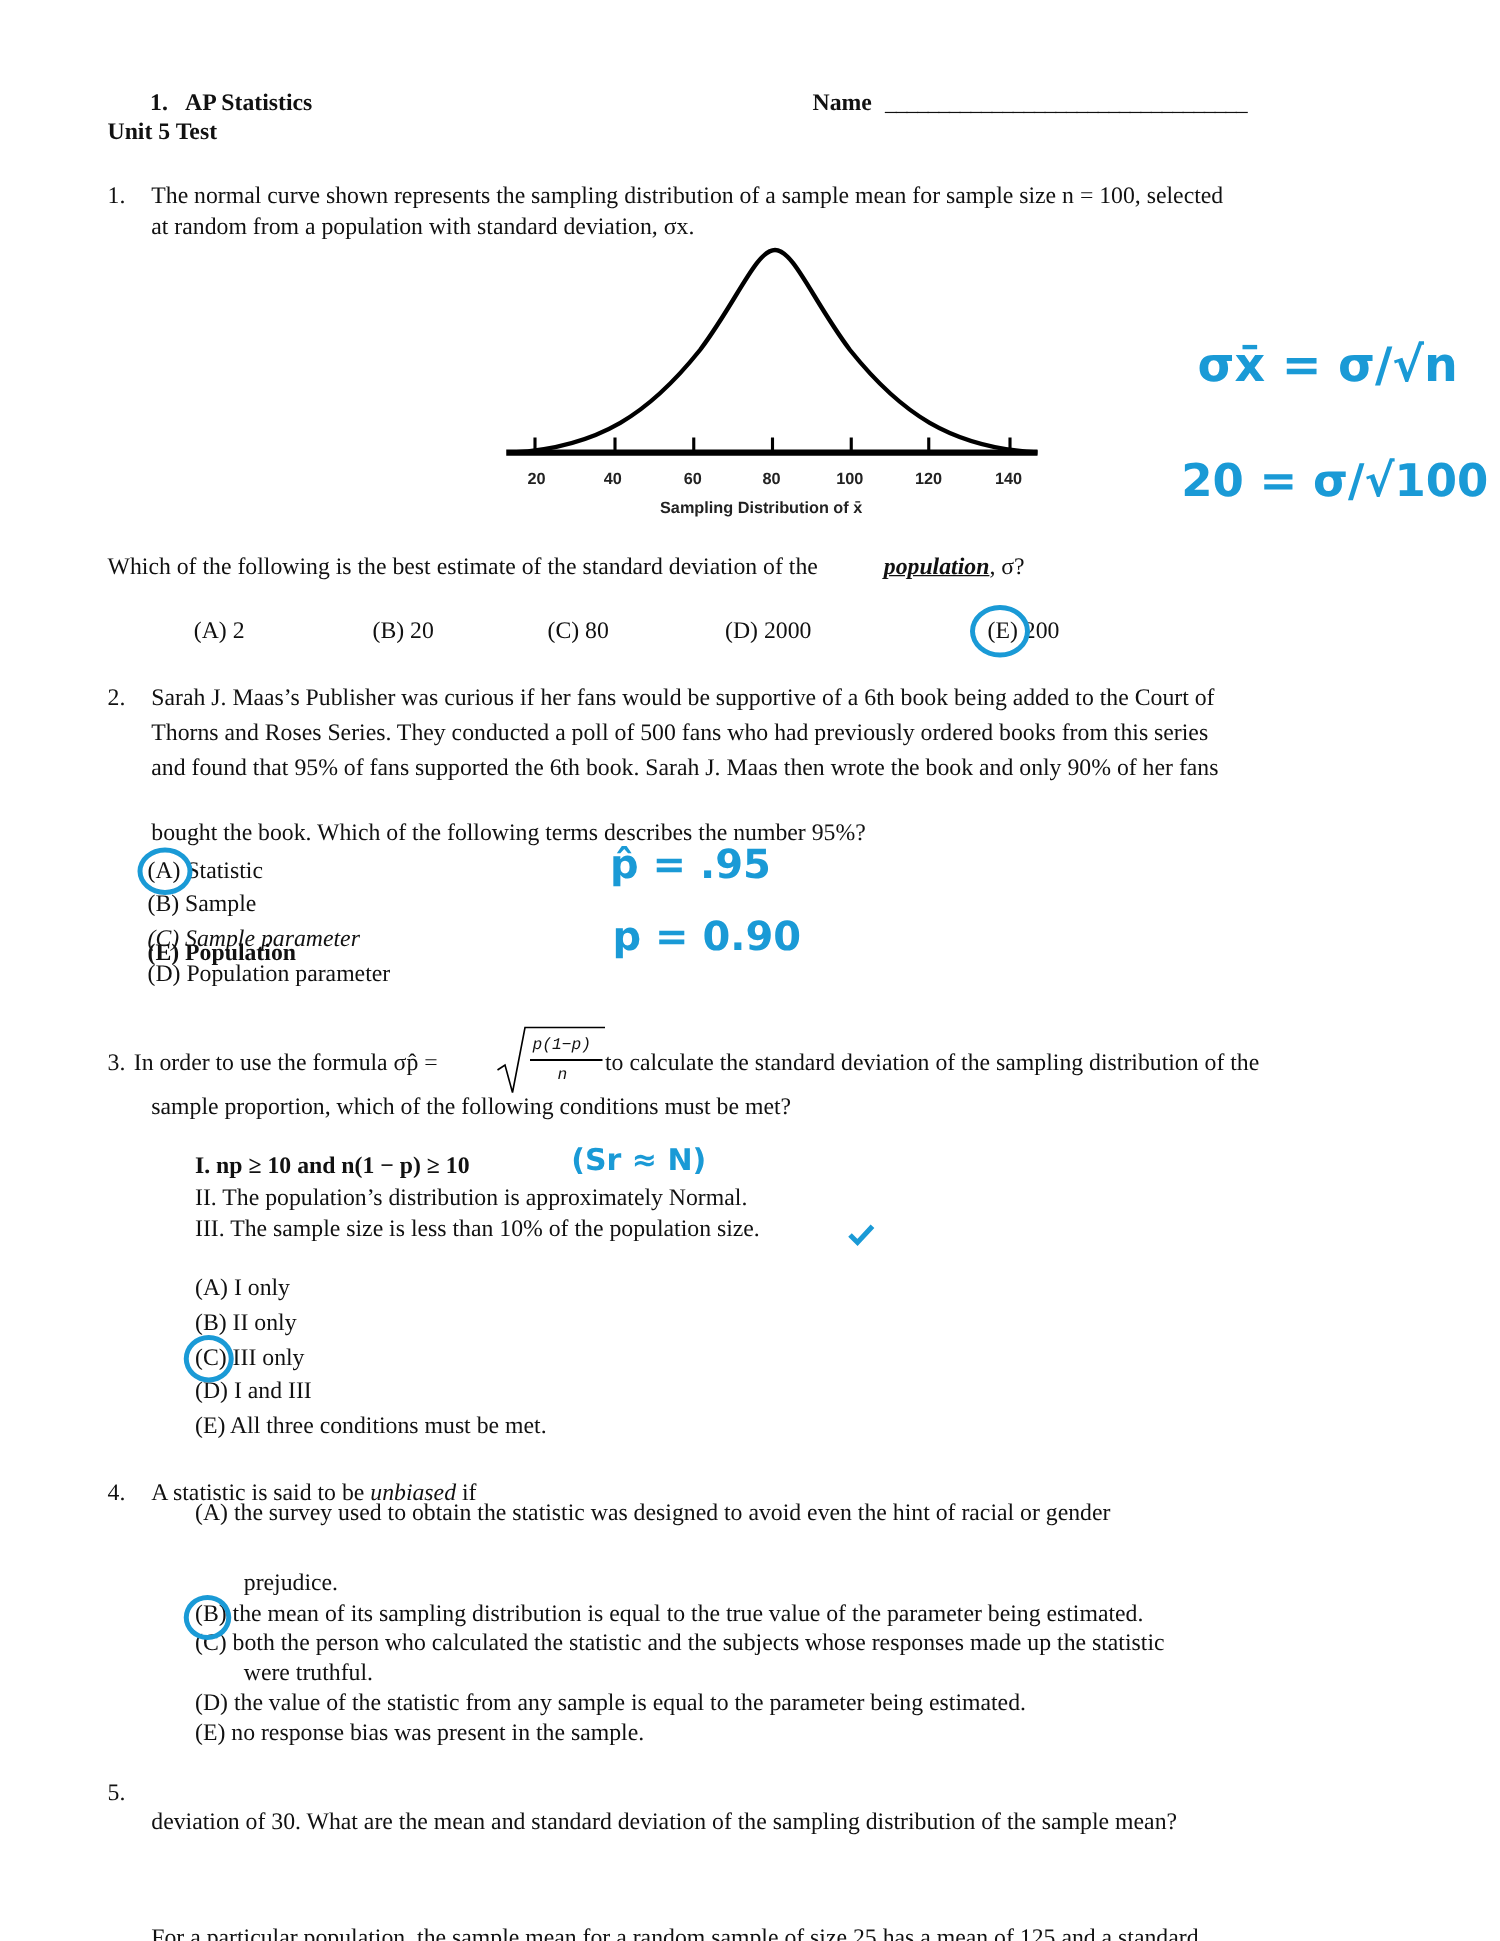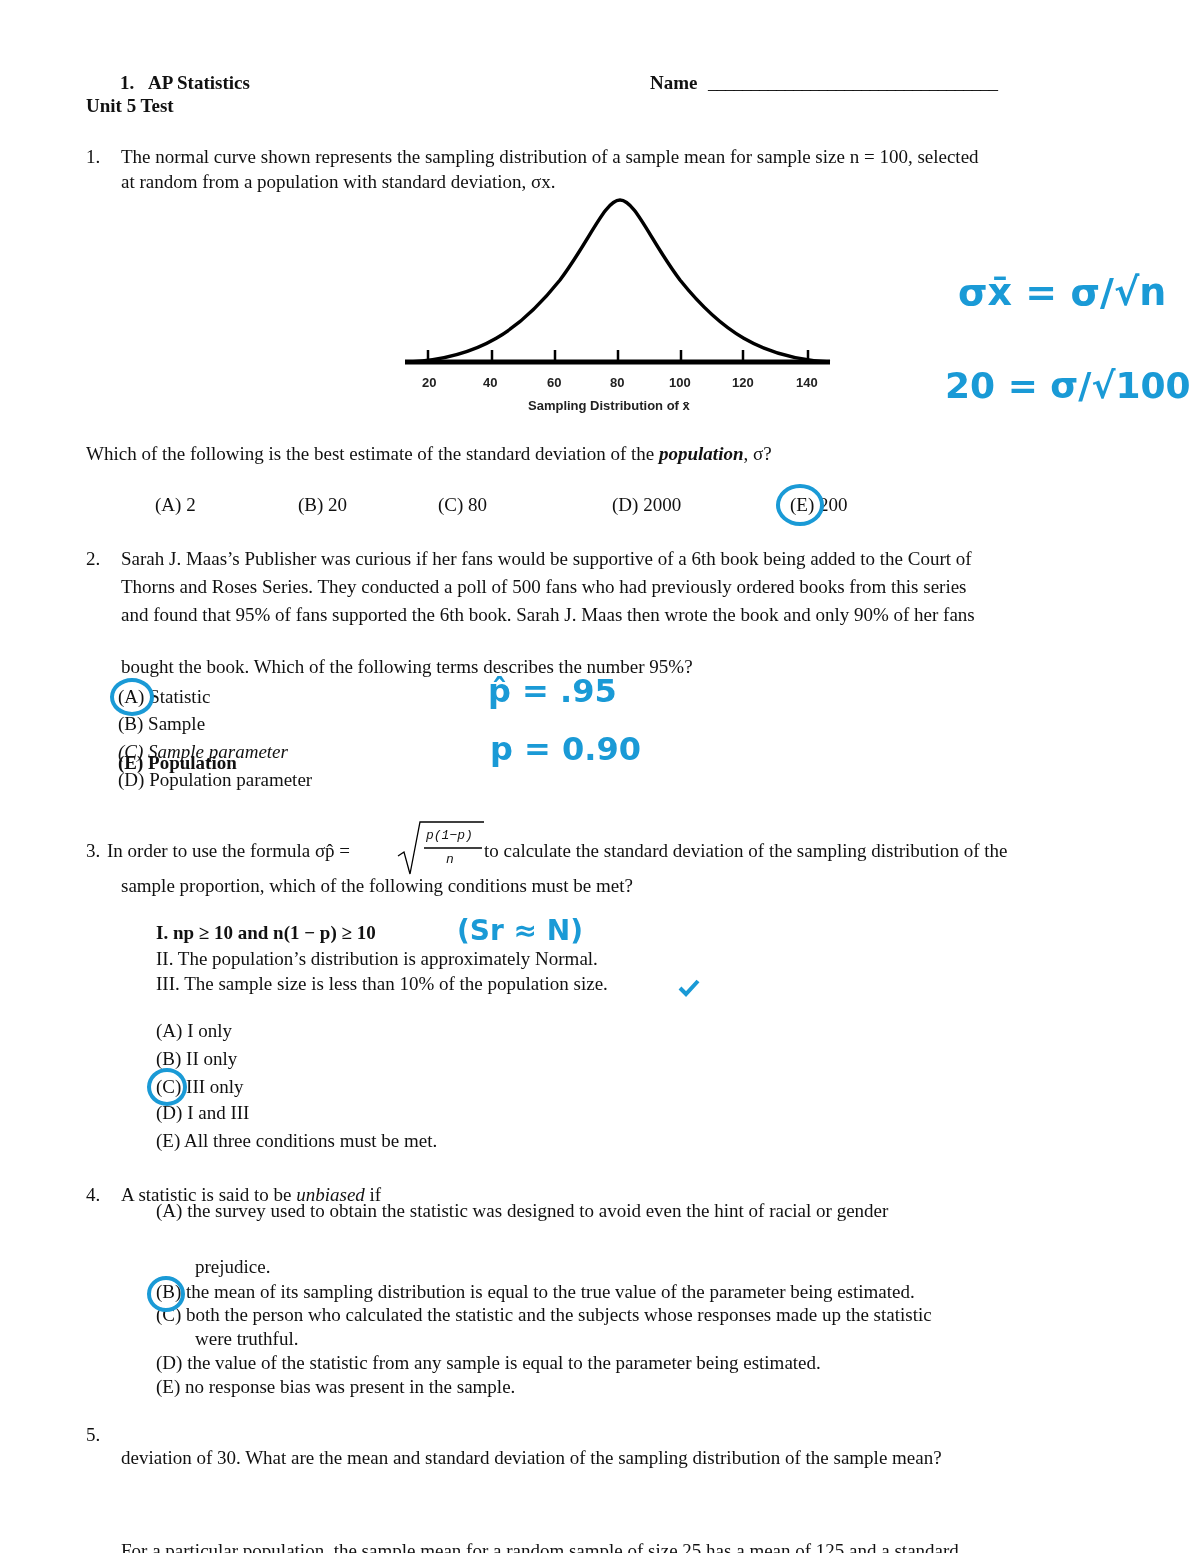--- a/index.html
+++ b/index.html
@@ -3,21 +3,21 @@
   <meta charset="utf-8">
   <style>
     html, body { margin: 0; padding: 0; background: #ffffff; }
     body { width: 1200px; height: 1553px; position: relative; overflow: hidden;
            font-family: "Liberation Serif", serif; color: #111; font-size: 19px; }
     .abs { position: absolute; white-space: nowrap; }
     .bold { font-weight: bold; }
     .italic { font-style: italic; }
     .ink { color: #1a9ad6; font-family: "DejaVu Sans", sans-serif; font-weight: bold; }
     .circle { position: absolute; border: 4px solid #1a9ad6; border-radius: 50%; box-sizing: border-box; }
-    .u { font-weight: bold; font-style: italic; }
+    .u { text-decoration: underline; font-weight: bold; font-style: italic; margin-left: 48px; }
     .chart-label { font-family: "Liberation Sans", sans-serif; font-weight: bold; font-size: 13px; fill: #222; }
   </style>
 </head>
 <body>
 
 <div class="abs bold" style="left:120px; top:72px;">1.</div>
 <div class="abs bold" style="left:148px; top:72px;">AP Statistics</div>
 <div class="abs bold" style="left:86px; top:95px;">Unit 5 Test</div>
 <div class="abs bold" style="left:650px; top:72px;">Name</div>
 <div class="abs" style="left:708px; top:72px; letter-spacing:-1px;">__________________________________</div>
@@ -51,21 +51,21 @@
 <div class="abs ink" style="left:958px; top:270px; font-size:38px;">σx̄ = σ/√n</div>
 <div class="abs ink" style="left:945px; top:365px; font-size:36px;">20 = σ/√100</div>
 
 <div class="abs" style="left:86px; top:443px;">
   <span>Which of the following is the best estimate of the standard deviation of the </span><span class="u">population</span><span>, σ?</span>
 </div>
 
 <div class="abs" style="left:155px; top:494px;">(A) 2</div>
 <div class="abs" style="left:298px; top:494px;">(B) 20</div>
 <div class="abs" style="left:438px; top:494px;">(C) 80</div>
-<div class="abs" style="left:580px; top:494px;margin-left:32px;">(D) 2000</div>
+<div class="abs" style="left:580px; top:494px;">(D) 2000</div>
 <div class="abs" style="left:790px; top:494px;">(E) 200</div>
 <div class="circle" style="left:776px; top:484px; width:48px; height:42px;"></div>
 
 <div class="abs" style="left:86px; top:548px;">2.</div>
 <div class="abs" style="left:121px; top:548px;">Sarah J. Maas’s Publisher was curious if her fans would be supportive of a 6th book being added to the Court of</div>
 <div class="abs" style="left:121px; top:576px;">Thorns and Roses Series.  They conducted a poll of 500 fans who had previously ordered books from this series</div>
 <div class="abs" style="left:121px; top:604px;">and found that 95% of fans supported the 6th book.  Sarah J. Maas then wrote the book and only 90% of her fans</div>
 <div class="abs" style="left:121px; top:656px;">bought the book.  Which of the following terms describes the number 95%?</div>
 
 <div class="abs" style="left:118px; top:686px;">(A) Statistic</div>
@@ -85,21 +85,21 @@
     <polyline points="2,38 8,34 14,56 24,4 88,4" fill="none" stroke="#000" stroke-width="1.3"></polyline>
     <line x1="28" y1="30" x2="86" y2="30" stroke="#000" stroke-width="1.5"></line>
   </svg>
   <div class="abs italic" style="left:30px; top:10px; font-size:13px;">p(1−p)</div>
   <div class="abs italic" style="left:50px; top:34px; font-size:13px;">n</div>
 </div>
 <div class="abs" style="left:484px; top:840px;">to calculate the standard deviation of the sampling distribution of the</div>
 <div class="abs" style="left:121px; top:875px;">sample proportion, which of the following conditions must be met?</div>
 
 <div class="abs bold" style="left:156px; top:922px;">I.    np ≥ 10 and n(1 − p) ≥ 10</div>
-<div class="abs ink" style="left:457px; top:914px; font-size:28px;text-align:center;">(Sr ≈ N)</div>
+<div class="abs ink" style="left:457px; top:914px; font-size:24px;text-align:center;">(Sr ≈ N)</div>
 <div class="abs" style="left:156px; top:948px;">II. The population’s distribution is approximately Normal.</div>
 <div class="abs" style="left:156px; top:973px;">III.  The sample size is less than 10% of the population size.</div>
 <svg class="abs" style="left:678px; top:978px;" width="22" height="20">
   <polyline points="2,10 8,16 20,3" fill="none" stroke="#1a9ad6" stroke-width="4"></polyline>
 </svg>
 
 <div class="abs" style="left:156px; top:1020px;">(A) I only</div>
 <div class="abs" style="left:156px; top:1048px;">(B) II only</div>
 <div class="abs" style="left:156px; top:1076px;">(C) III only</div>
 <div class="abs" style="left:156px; top:1102px;">(D) I and III</div>

